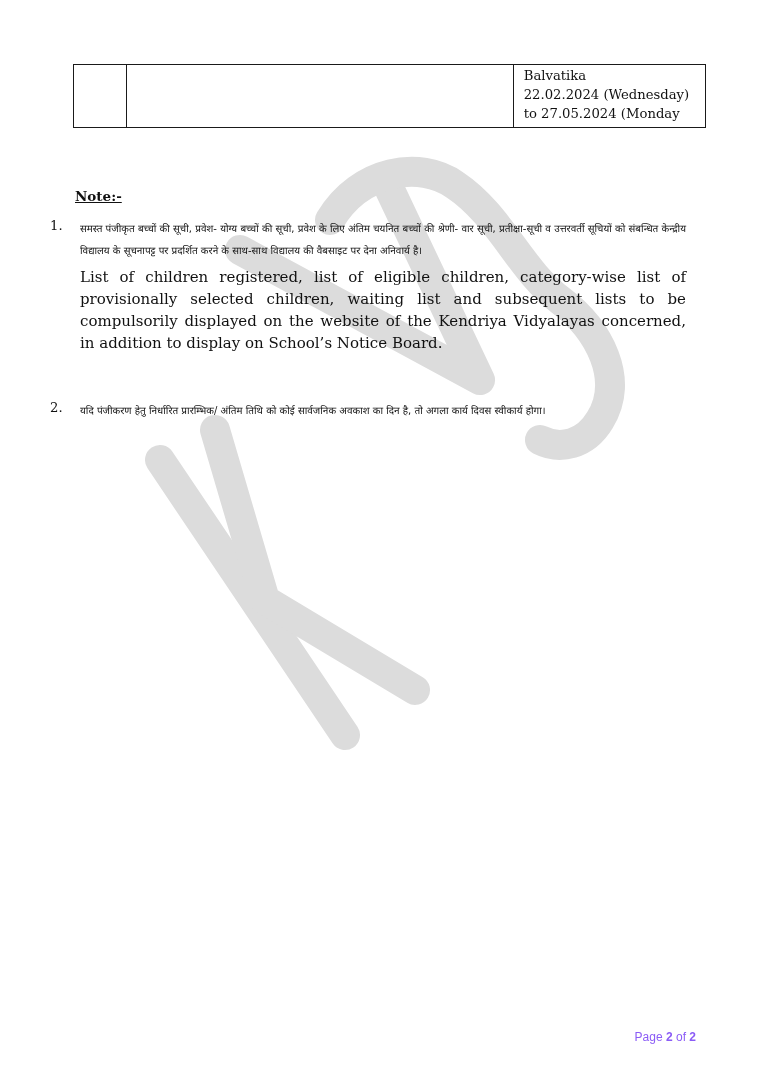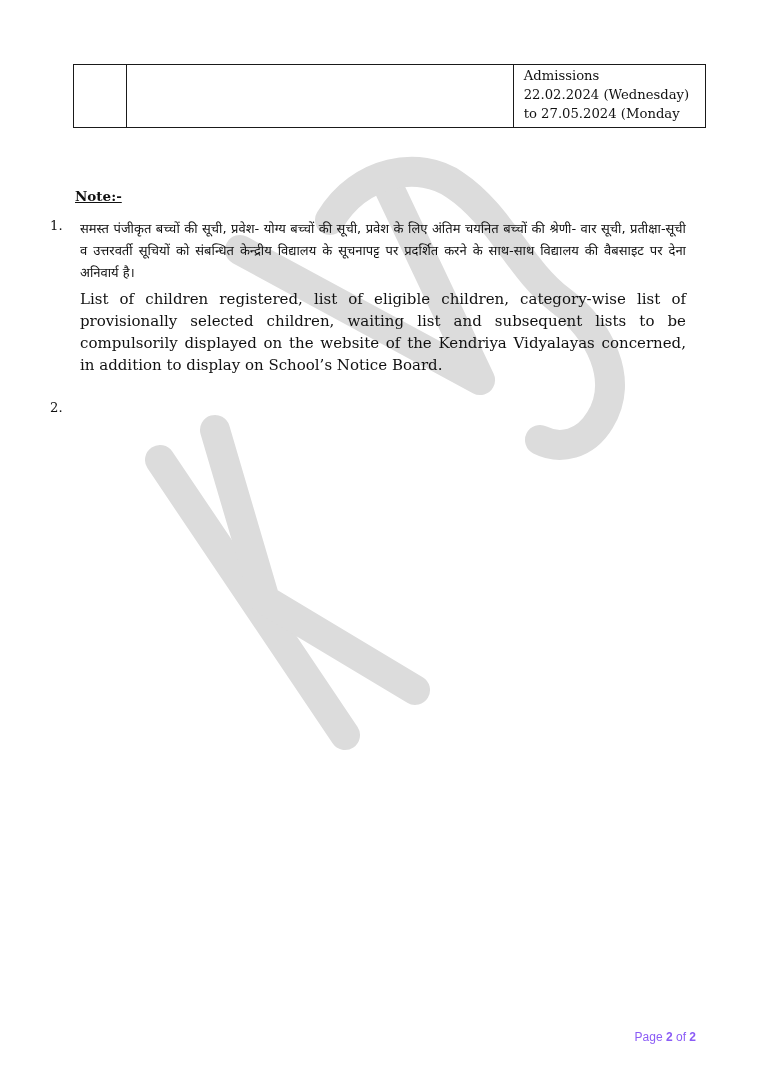--- a/index.html
+++ b/index.html
@@ -17,21 +17,21 @@
     tr.r2 td { height: 54px; padding-top: 4px; }
     .hindi { font-family: "DejaVu Sans", "Liberation Sans", sans-serif; font-size: 11.6px; }
     .bold { font-weight: bold; }
     .r2 .c3 .bold { display: block; margin-top: 20px; }
 
     .note { position: absolute; left: 75px; top: 188px; font-size: 13.5px; font-weight: bold; text-decoration: underline; }
 
     .item { position: absolute; left: 50px; width: 640px; }
     .item .num { position: absolute; left: 0; top: 0; font-size: 13.2px; }
     .item .body { margin-left: 30px; width: 606px; }
-    .hi-para { font-family: "DejaVu Sans", "Liberation Sans", sans-serif; font-size: 13px; line-height: 22px; text-align: justify; }
+    .hi-para { font-family: "DejaVu Sans", "Liberation Sans", sans-serif; font-size: 10px; line-height: 22px; text-align: justify; }
     .en-para { font-size: 15px; line-height: 22px; text-align: justify; margin-top: 4px; }
 
     .footer { position: absolute; right: 72px; top: 1030px; font-family: "Liberation Sans", sans-serif; font-size: 12px; color: #8b5cf6; }
     .footer b { font-weight: bold; }
   </style>
 </head>
 <body>
 
 <svg class="watermark" viewBox="0 0 768 1086" xmlns="http://www.w3.org/2000/svg">
   <g fill="none" stroke="#dcdcdc" stroke-width="30" stroke-linecap="round" stroke-linejoin="round">
@@ -49,41 +49,42 @@
 
   <table class="sched">
     <tbody>
         <tr class="r1">
       <td class="c1"></td>
       <td class="c2">
         <div class="hindi"></div>
         <div></div>
       </td>
       <td class="c3">
-        <div>Admissions</div>
+        <div>Balvatika</div>
         <div>22.02.2024 (Wednesday)</div>
         <div>to 27.05.2024 (Monday</div>
       </td>
     </tr>
   </tbody>
     </table>
 
   <div class="note">Note:-</div>
 
   <div class="item" style="top:218px;">
     <span class="num">1.</span>
     <div class="body">
       <div class="hi-para">समस्त पंजीकृत बच्चों की सूची, प्रवेश- योग्य बच्चों की सूची, प्रवेश के लिए अंतिम चयनित बच्चों की श्रेणी- वार सूची, प्रतीक्षा-सूची व उत्तरवर्ती सूचियों को संबन्धित केन्द्रीय विद्यालय के सूचनापट्ट पर प्रदर्शित करने के साथ-साथ विद्यालय की वैबसाइट पर देना अनिवार्य है।</div>
       <div class="en-para">List of children registered, list of eligible children, category-wise list of provisionally selected children, waiting list and subsequent lists to be compulsorily displayed on the website of the Kendriya Vidyalayas concerned, in addition to display on School’s Notice Board.</div>
     </div>
   </div>
 
   <div class="item" style="top:400px;">
     <span class="num">2.</span>
     <div class="body">
+      <div class="hi-para">यदि पंजीकरण हेतु निर्धारित प्रारम्भिक/ अंतिम तिथि को कोई सार्वजनिक अवकाश का दिन है, तो अगला कार्य दिवस स्वीकार्य होगा।</div>
     </div>
   </div>
 
   <div class="footer">
     <span>Page</span>
     <b>2</b>
     <span>of</span>
     <b>2</b>
   </div>
 

